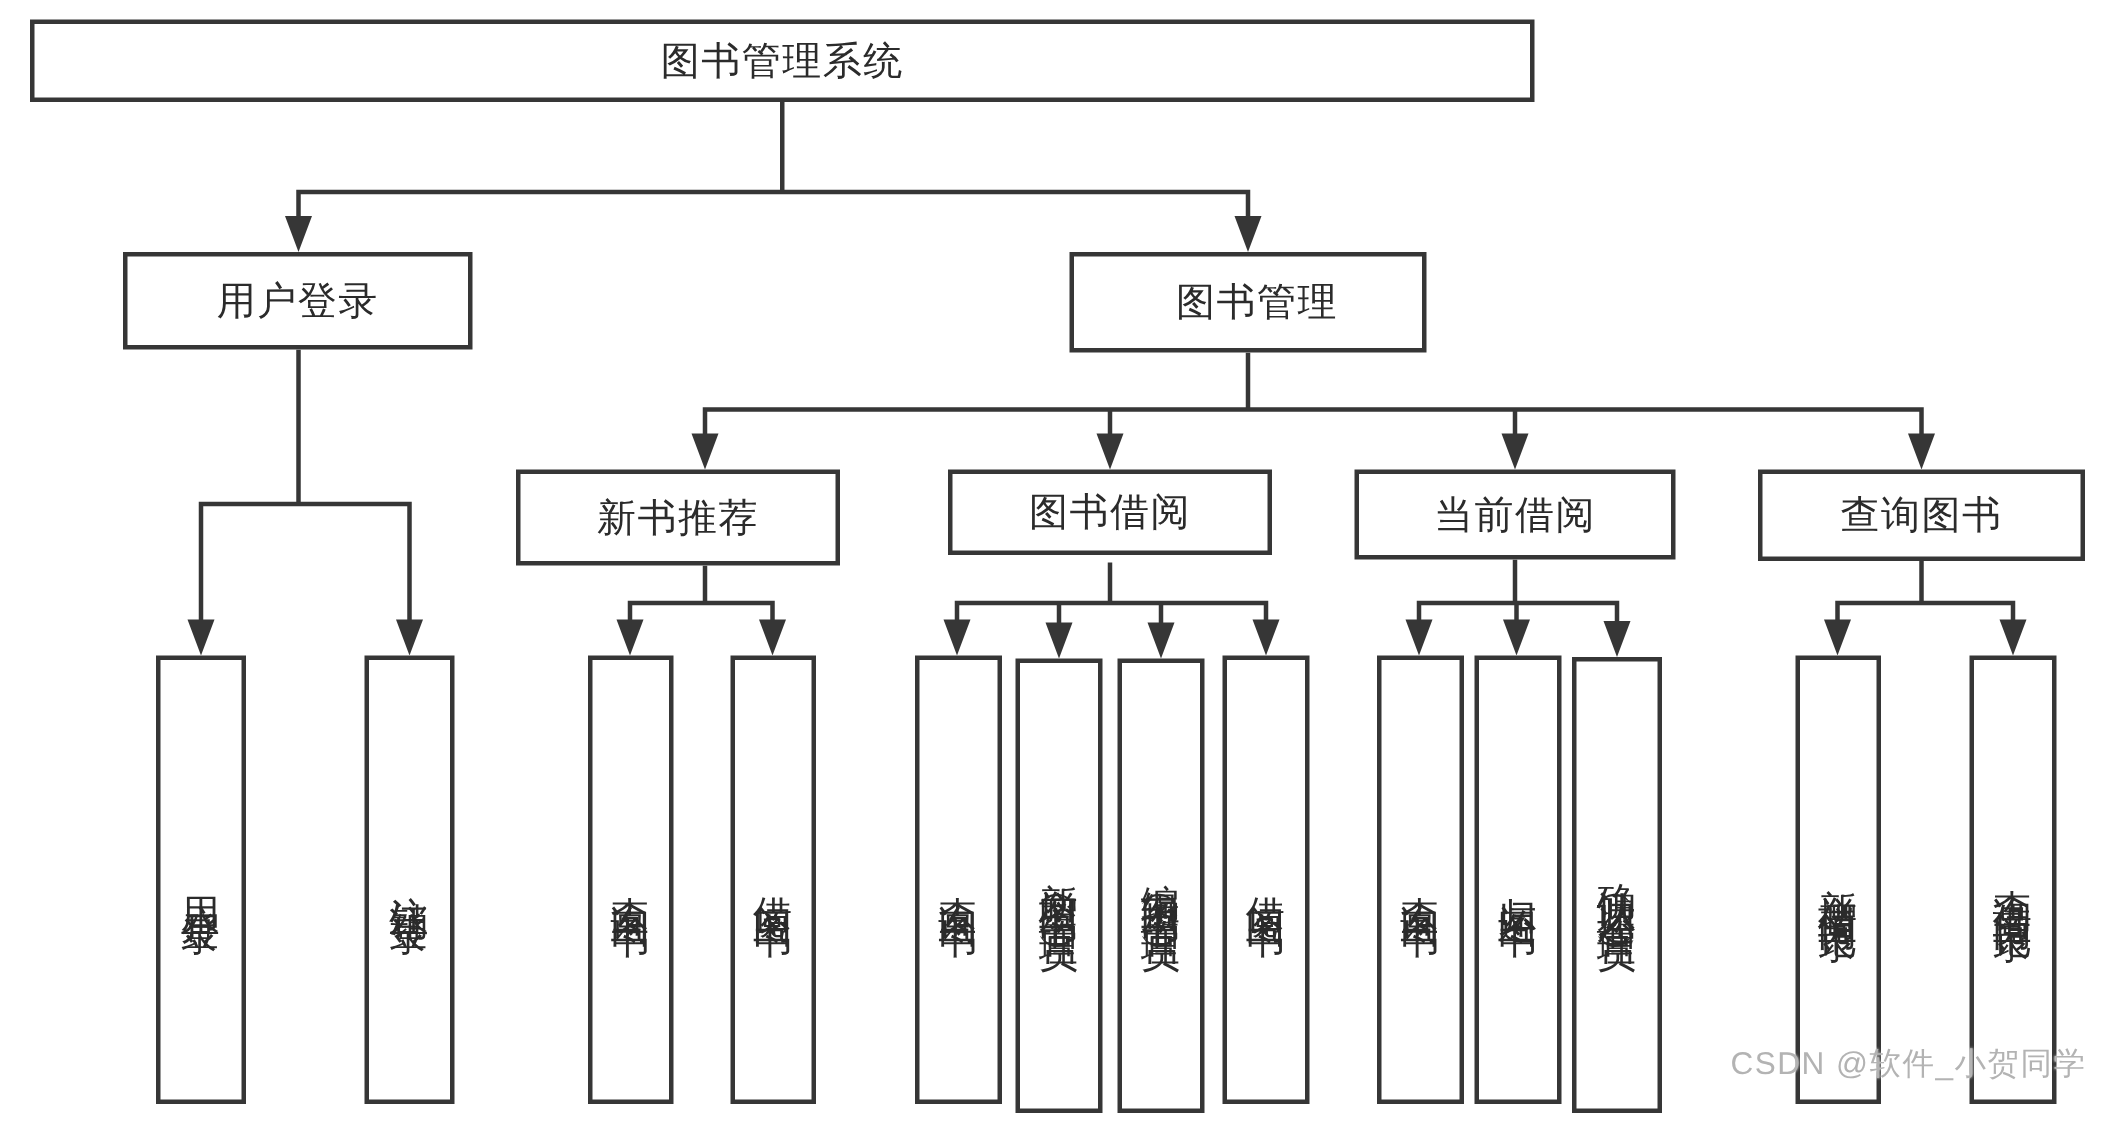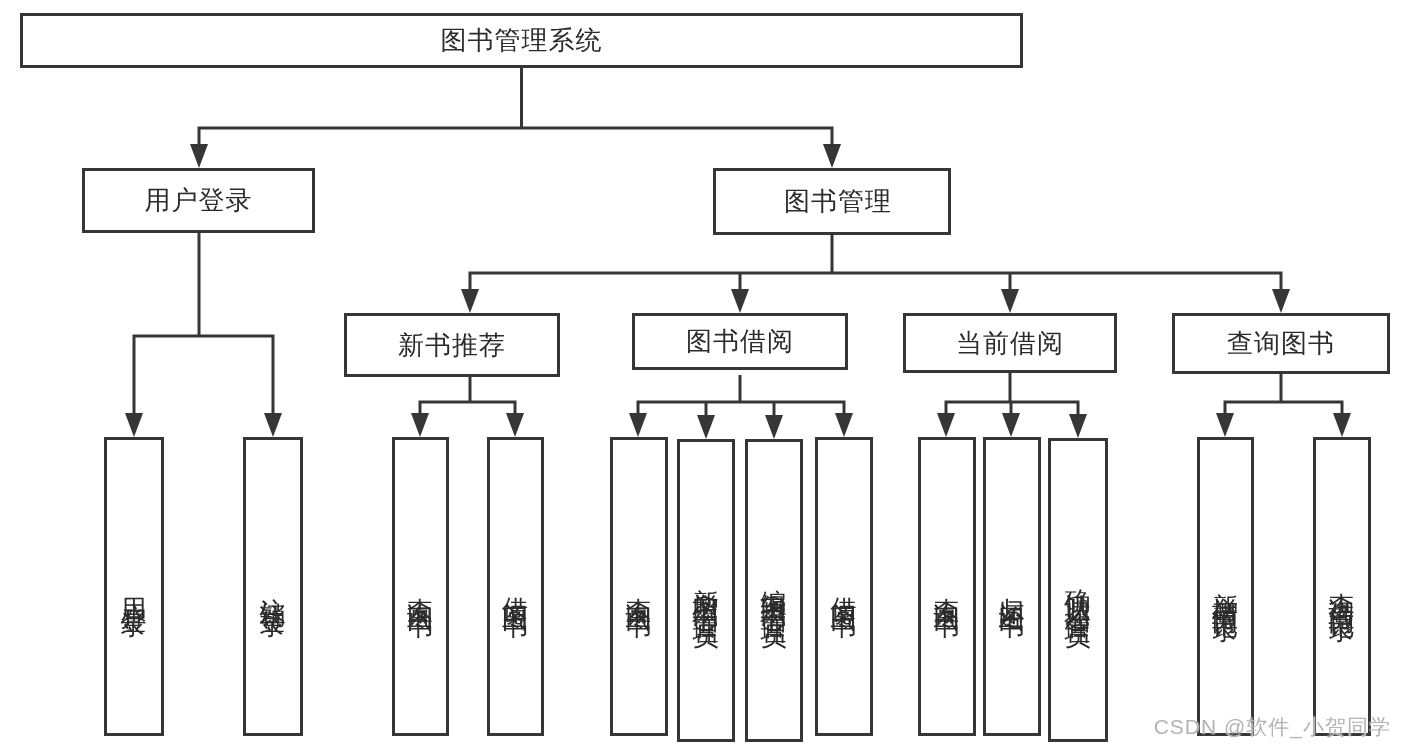--- a/index.html
+++ b/index.html
@@ -16,21 +16,21 @@
     color:#2b2b2b;font-size:26px;letter-spacing:1px;
     z-index:2;
   }
   .leaf .label{
     writing-mode:vertical-rl;
     letter-spacing:5px;line-height:1;
     white-space:nowrap;
   }
   .wire{position:absolute;left:0;top:0;z-index:1;}
   .watermark{
-    position:absolute;right:14px;bottom:6px;z-index:5;
+    position:absolute;right:14px;bottom:24px;z-index:5;
     color:#b3b3b3;font-size:21px;letter-spacing:1px;
     text-shadow:0 0 2px #ffffff;
   }
 </style>
 </head>
 <body>
 
 <div class="stage">
 
   <svg class="wire" width="1405" height="747" viewBox="0 0 1405 747">

